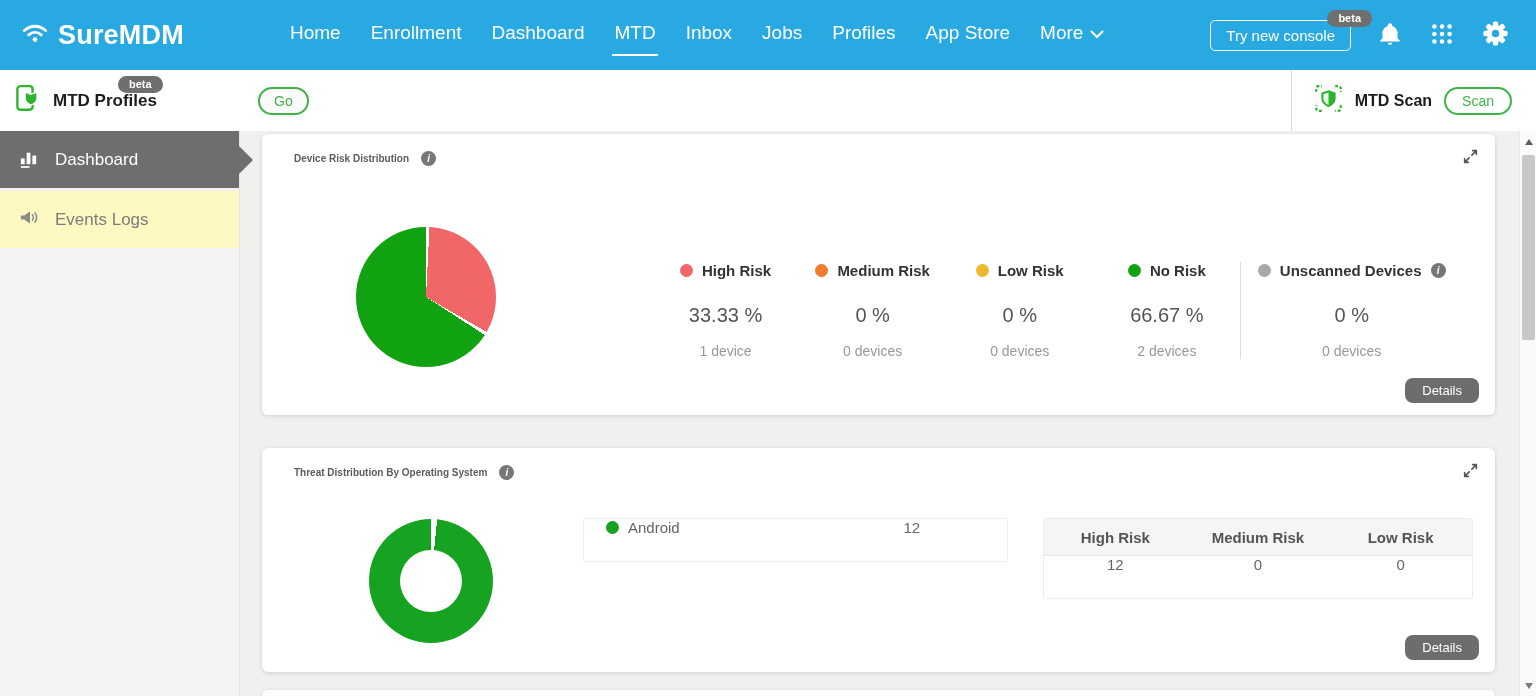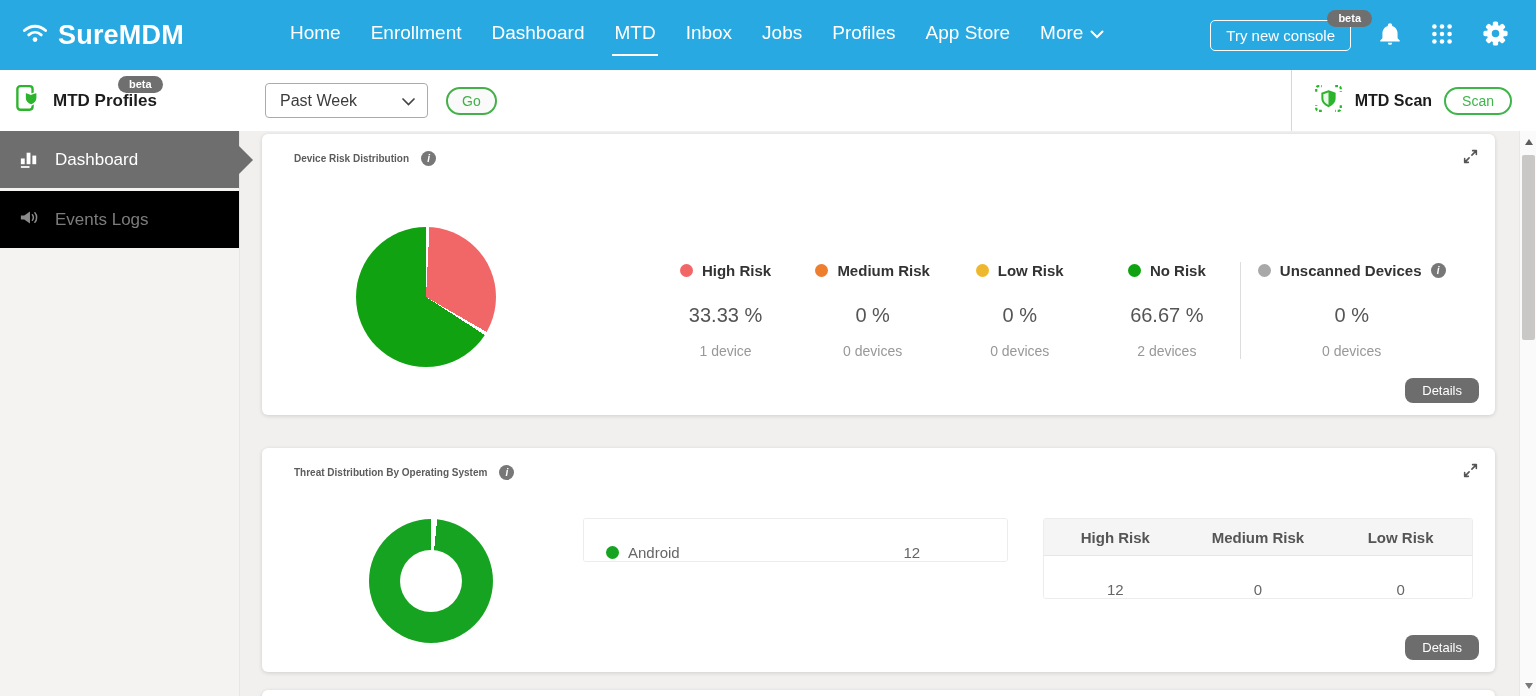--- a/index.html
+++ b/index.html
@@ -41,21 +41,21 @@
     border-radius:15px; padding:4px 16px; cursor:pointer; font-family:inherit; }
 
   
   .sidebar { position:absolute; left:0; top:131px; width:240px; height:565px; background:#f4f3f2;
     border-right:1px solid #e7e6e5; }
   .side-item { height:57px; display:flex; align-items:center; gap:14px; padding-left:18px;
     font-size:17px; cursor:pointer; }
   .side-item.active { position:relative; background:#6e6e6e; color:#fff; margin-bottom:3px; }
   .side-item.active::after { content:""; position:absolute; right:-14px; top:50%; transform:translateY(-50%);
     border-top:14px solid transparent; border-bottom:14px solid transparent; border-left:14px solid #6e6e6e; }
-  .side-item.inactive { background:#000000; color:#7c7c7c; }
+  .side-item.inactive { background:#fef9c3; color:#7c7c7c; }
 
   
   .content { position:absolute; left:240px; top:131px; width:1279px; height:565px; }
   .card { position:absolute; left:22px; width:1233px; background:#fff; border-radius:6px;
     box-shadow:0 1px 4px rgba(0,0,0,.14); }
   .card-title-row { display:flex; align-items:center; gap:12px; padding:17px 0 0 32px; }
   .card-title { font-size:10px; font-weight:bold; color:#5c5c5c; }
   .expand-icon { position:absolute; top:14px; right:16px; cursor:pointer; }
   .info-icon { width:15px; height:15px; border-radius:50%; background:#777; color:#fff;
     font-size:10px; font-weight:bold; font-style:italic; display:inline-flex;
@@ -77,21 +77,21 @@
 
   
   .card-threat { top:317px; height:224px; }
   .donut { position:absolute; left:107px; top:71px; width:124px; height:124px; border-radius:50%; }
   .donut::after { content:""; position:absolute; left:31px; top:31px; width:62px; height:62px;
     border-radius:50%; background:#fff; }
   .mini-table { position:absolute; top:70px; font-size:15px; color:#555;
     border:1px solid #ececec; border-radius:3px; overflow:hidden; }
   .mini-table .thead { display:flex; background:#f5f5f5; height:37px; align-items:center;
     font-weight:bold; color:#555; border-bottom:1px solid #e6e6e6; }
-  .mini-table .trow { display:flex; background:#fff; height:42px; align-items:flex-end; color:#666; }
+  .mini-table .trow { display:flex; background:#fff; height:42px; align-items:flex-start; color:#666; }
   .os-table { left:321px; width:425px; }
   .os-table .c1 { width:55%; padding-left:22px; display:flex; align-items:center; gap:9px; }
   .os-table .c2 { width:45%; text-align:center; }
   .risk-table { left:781px; width:430px; }
   .risk-table .c { width:33.33%; text-align:center; }
 
   .card-next { top:559px; height:10px; border-radius:6px 6px 0 0; }
 
   
   .scrollbar { position:absolute; left:1519px; top:131px; width:17px; height:565px;
@@ -187,28 +187,20 @@
   <div class="mtd-overview">
     <span>
       <svg viewBox="0 0 24 26" width="27" height="31" fill="none">
         <rect x="3" y="2" width="13.5" height="21" rx="2.6" stroke="#2db42d" stroke-width="2.1"></rect>
         <path d="M15.2 9.2l5.3-1.9v5.2c0 3.2-2.3 5-5.3 6.3-3-1.3-5.3-3.1-5.3-6.3V7.3l5.3 1.9z" fill="#2db42d" stroke="#fff" stroke-width="1.2"></path>
       </svg>
     </span>
     <span class="mtd-overview-title">MTD Profiles</span>
     <span class="beta-badge badge-on-overview">beta</span>
   </div>
-  <div class="period-select">
-    <span>Past Week</span>
-    <span>
-      <svg width="13" height="8" viewBox="0 0 13 8" fill="none" stroke="#444" stroke-width="1.7" stroke-linecap="round">
-          <path d="M1 1l5.5 5.5L12 1"></path>
-        </svg>
-    </span>
-  </div>
   <button class="go-btn">Go</button>
   <div class="toolbar-right">
     <span>
       <svg viewBox="0 0 26 26" width="29" height="29" fill="none">
         <path d="M2 7V4a2 2 0 0 1 2-2h3" stroke="#2db42d" stroke-width="2" stroke-dasharray="2.5 1.6"></path>
         <path d="M19 2h3a2 2 0 0 1 2 2v3" stroke="#2db42d" stroke-width="2" stroke-dasharray="2.5 1.6"></path>
         <path d="M24 19v3a2 2 0 0 1-2 2h-3" stroke="#2db42d" stroke-width="2" stroke-dasharray="2.5 1.6"></path>
         <path d="M7 24H4a2 2 0 0 1-2-2v-3" stroke="#2db42d" stroke-width="2" stroke-dasharray="2.5 1.6"></path>
         <path d="M13 6.5l5.5 2v4.6c0 3.4-2.4 5.3-5.5 6.7-3.1-1.4-5.5-3.3-5.5-6.7V8.5l5.5-2z" stroke="#2db42d" stroke-width="1.8" fill="#e9f8ea"></path>
         <path d="M13 6.5l5.5 2v4.6c0 3.4-2.4 5.3-5.5 6.7V6.5z" fill="#2db42d"></path>

